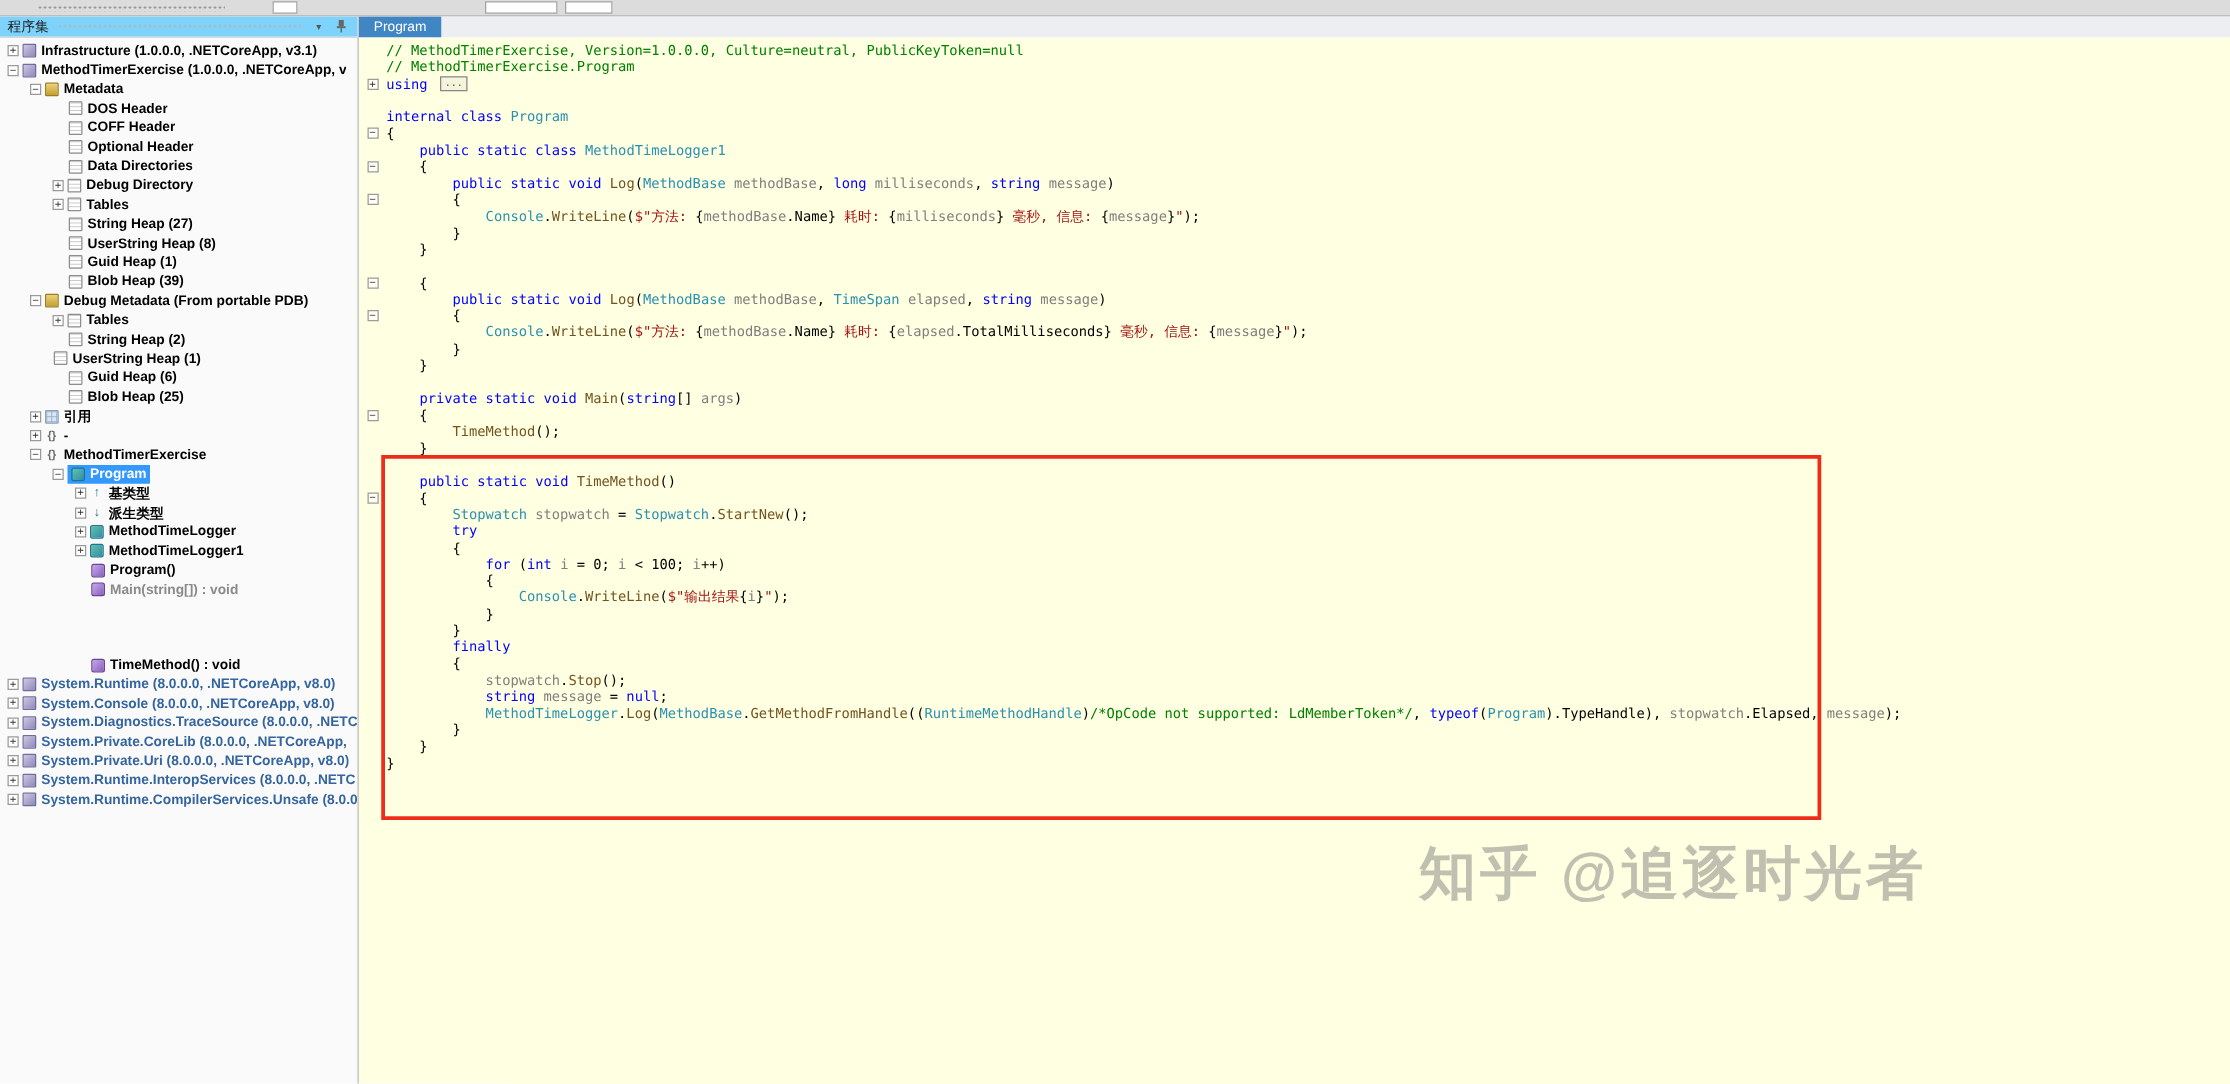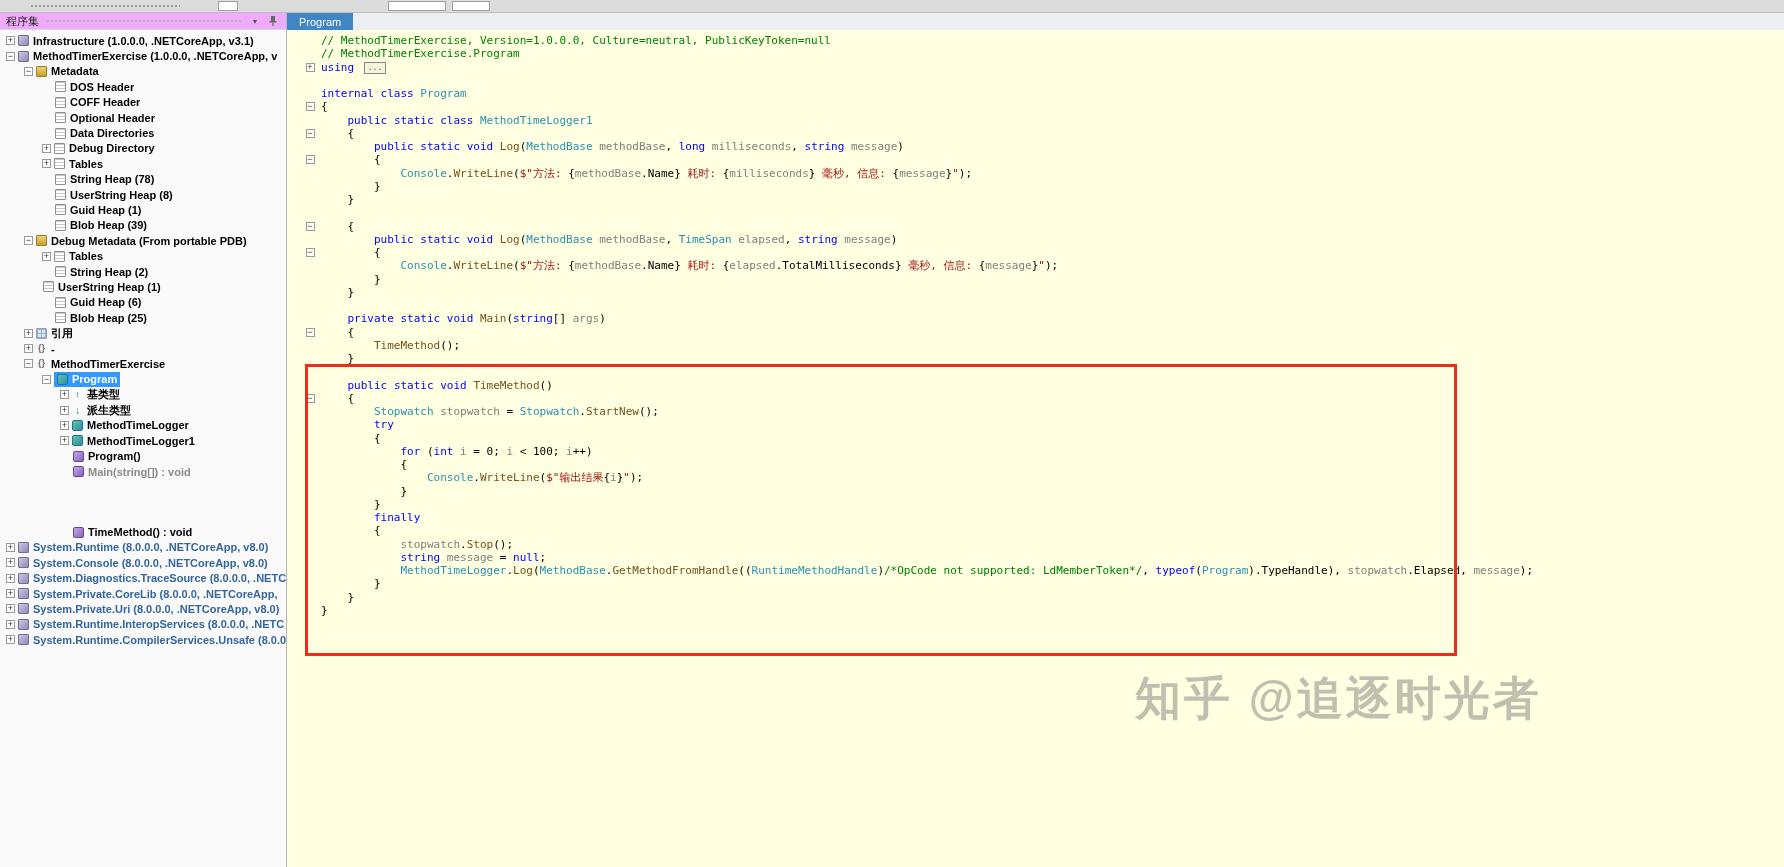--- a/index.html
+++ b/index.html
@@ -12,21 +12,21 @@
   .tb-grip { position:absolute; left:30px; top:4px; width:150px; height:5px;
     background-image: radial-gradient(#9a9a9a 35%, transparent 36%); background-size:4px 4px; }
   .tb-box { position:absolute; top:1px; height:10px; background:#fff; border:1px solid #a0a0a0; }
 
   .main { display:flex; height:854px; width:1784px; }
 
   
   .sidebar { width:287px; flex:none; background:#fafafa; border-right:1px solid #b9b9b9;
     display:flex; flex-direction:column; overflow:hidden; }
   .sb-header { height:17px; flex:none; display:flex; align-items:center; gap:4px;
-    background:#f0abfc; border-bottom:1px solid #d8d8d8; padding:0 6px; font-size:11px; }
+    background:#7dd3fc; border-bottom:1px solid #d8d8d8; padding:0 6px; font-size:11px; }
   .sb-title { color:#1e1e1e; white-space:nowrap; }
   .sb-grip { flex:1; height:5px; margin:0 3px;
     background-image: radial-gradient(#b5b5b5 35%, transparent 36%); background-size:4px 4px; }
   .sb-caret { font-size:8px; color:#555; width:14px; text-align:center; cursor:default; }
   .sb-pin { width:14px; display:flex; justify-content:center; }
   .tree { flex:1; padding-top:3px; overflow:hidden; }
   .trow { height:15.4px; display:flex; align-items:center; font-size:11px; white-space:nowrap; color:#000; }
   .exp { width:10px; flex:none; margin-right:3px; font-size:9px; line-height:9px; text-align:center; color:#333; }
   .exp.box { width:9px; height:9px; border:1px solid #9a9a9a; background:#fff; line-height:7px; font-size:9px; }
   .ticon { width:11px; height:11px; flex:none; margin-right:4px; font-size:9px; line-height:10px;
@@ -48,21 +48,21 @@
   .selwrap { display:flex; align-items:center; background:var(--c-selection-bg,#3399ff); padding:0 3px; height:15px; }
   .selwrap .tlabel { color:#fff; }
 
   
   .editor { flex:1; display:flex; flex-direction:column; overflow:hidden; }
   .tabbar { height:17px; flex:none; background:#eceef2; display:flex; }
   .tab { background:var(--c-tab-active-bg,#4086c4); color:#fff; font-size:11px;
     display:flex; align-items:center; padding:0 12px; cursor:default; }
   .codearea { position:relative; flex:1; background:var(--c-editor-bg,#ffffe1); padding-top:4px; overflow:hidden; }
   .cline { height:13.25px; line-height:13.25px; display:flex; white-space:pre;
-    font-family:"DejaVu Sans Mono", monospace; font-size:11px;margin-left:12px; }
+    font-family:"DejaVu Sans Mono", monospace; font-size:11px; }
   .gut { width:22px; flex:none; display:flex; align-items:center; justify-content:center; }
   .fbox { width:9px; height:9px; border:1px solid #9a9a9a; background:#fffff6; font-size:9px; line-height:7px;
     text-align:center; color:#333; font-family:"Liberation Sans",sans-serif; }
   .ctext { flex:none; white-space:pre; }
   .tok-k { color:var(--c-keyword,#0000ff); }
   .tok-y { color:var(--c-type,#2b91af); }
   .tok-m { color:var(--c-method,#74531f); }
   .tok-s { color:var(--c-string,#a31515); }
   .tok-c { color:var(--c-comment,#008000); }
   .tok-g { color:var(--c-identifier-gray,#7f7f7f); }
@@ -141,21 +141,21 @@
           <span class="tlabel">Debug Directory</span>
         </div>
         <div class="trow" style="padding-left: 42px;">
           <span class="exp box">+</span>
           <span class="ticon i-page"></span>
           <span class="tlabel">Tables</span>
         </div>
         <div class="trow" style="padding-left: 42px;">
           <span class="exp"></span>
           <span class="ticon i-page"></span>
-          <span class="tlabel">String Heap (78)</span>
+          <span class="tlabel">String Heap (27)</span>
         </div>
         <div class="trow" style="padding-left: 42px;">
           <span class="exp"></span>
           <span class="ticon i-page"></span>
           <span class="tlabel">UserString Heap (8)</span>
         </div>
         <div class="trow" style="padding-left: 42px;">
           <span class="exp"></span>
           <span class="ticon i-page"></span>
           <span class="tlabel">Guid Heap (1)</span>

